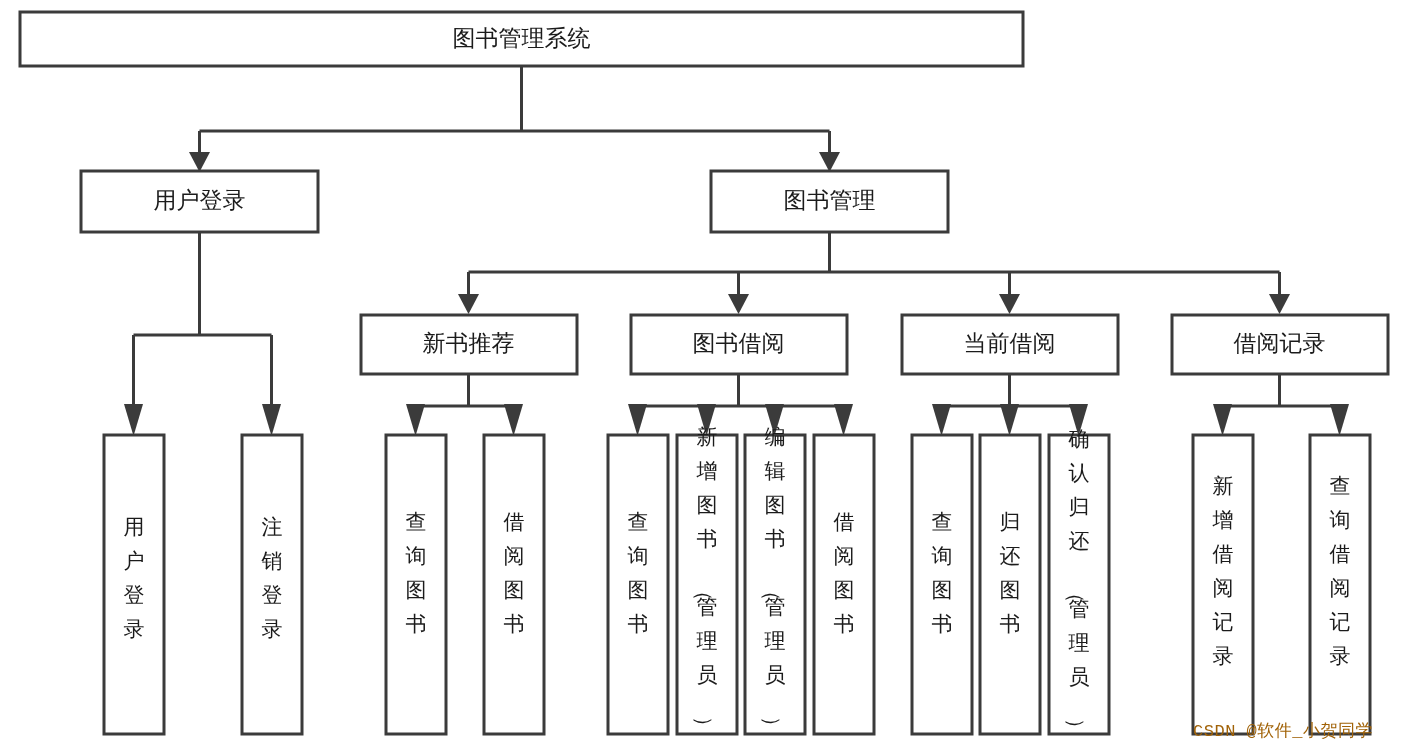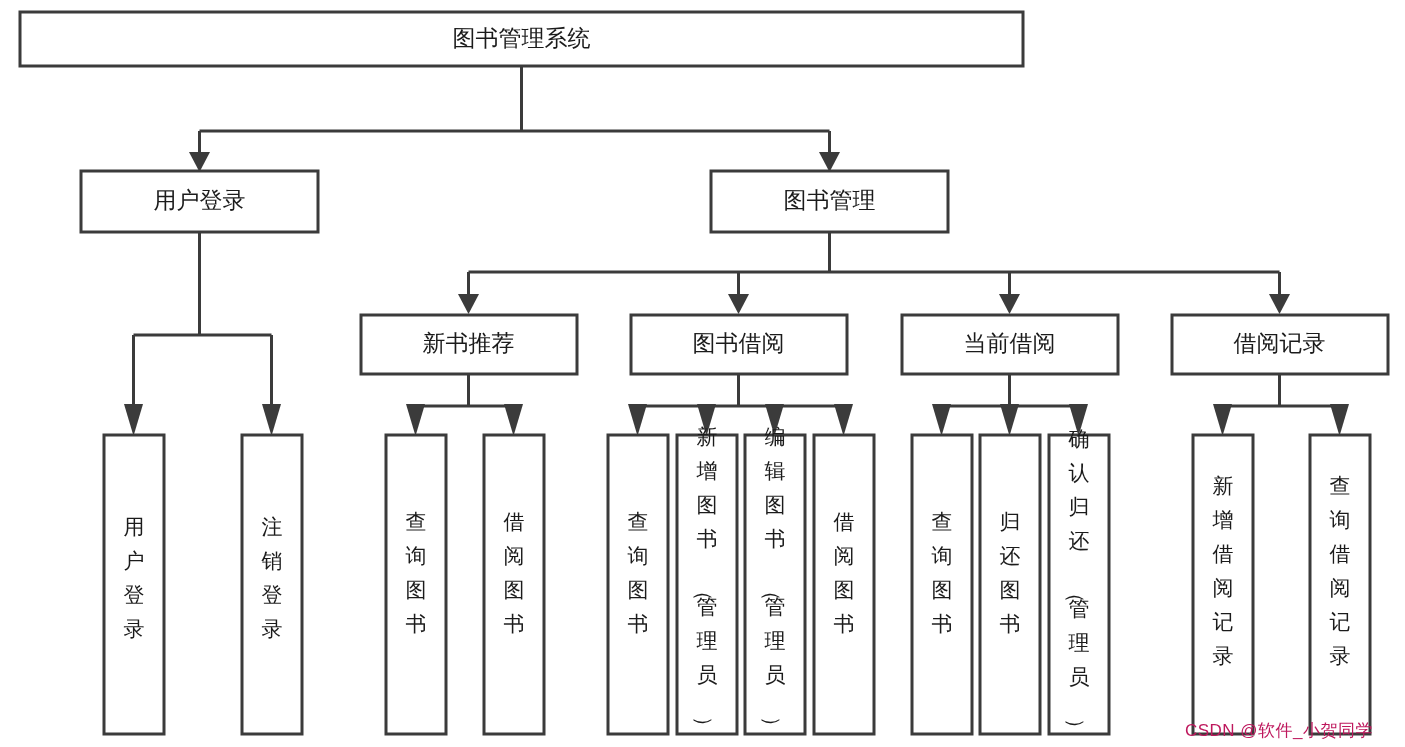--- a/index.html
+++ b/index.html
@@ -53,23 +53,23 @@
     stroke-linecap: butt;
   }
   .arrow-head {
     fill: #3b3b3b;
     stroke: none;
   }
   .watermark {
     position: absolute;
     right: 8px;
     bottom: 5px;
-    font-family: Liberation Sans, sans-serif;
+    font-family: Liberation Mono, monospace;
     font-size: 17px;
-    color: #be185d;
+    color: #a16207;
     letter-spacing: 0.5px;
     white-space: nowrap;
     user-select: none;
   }
 </style>
 </head>
 <body>
 
 <div id="diagram-root">
 

